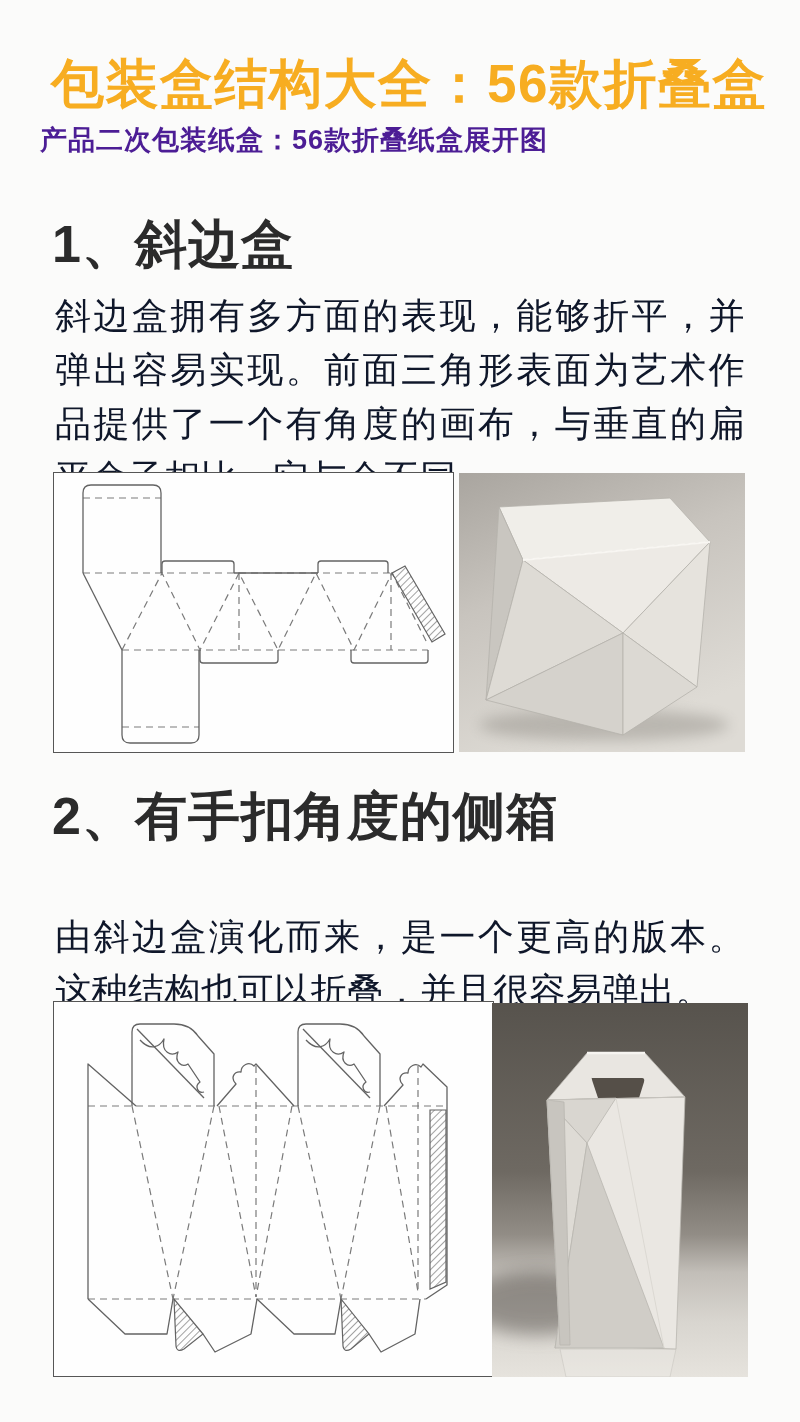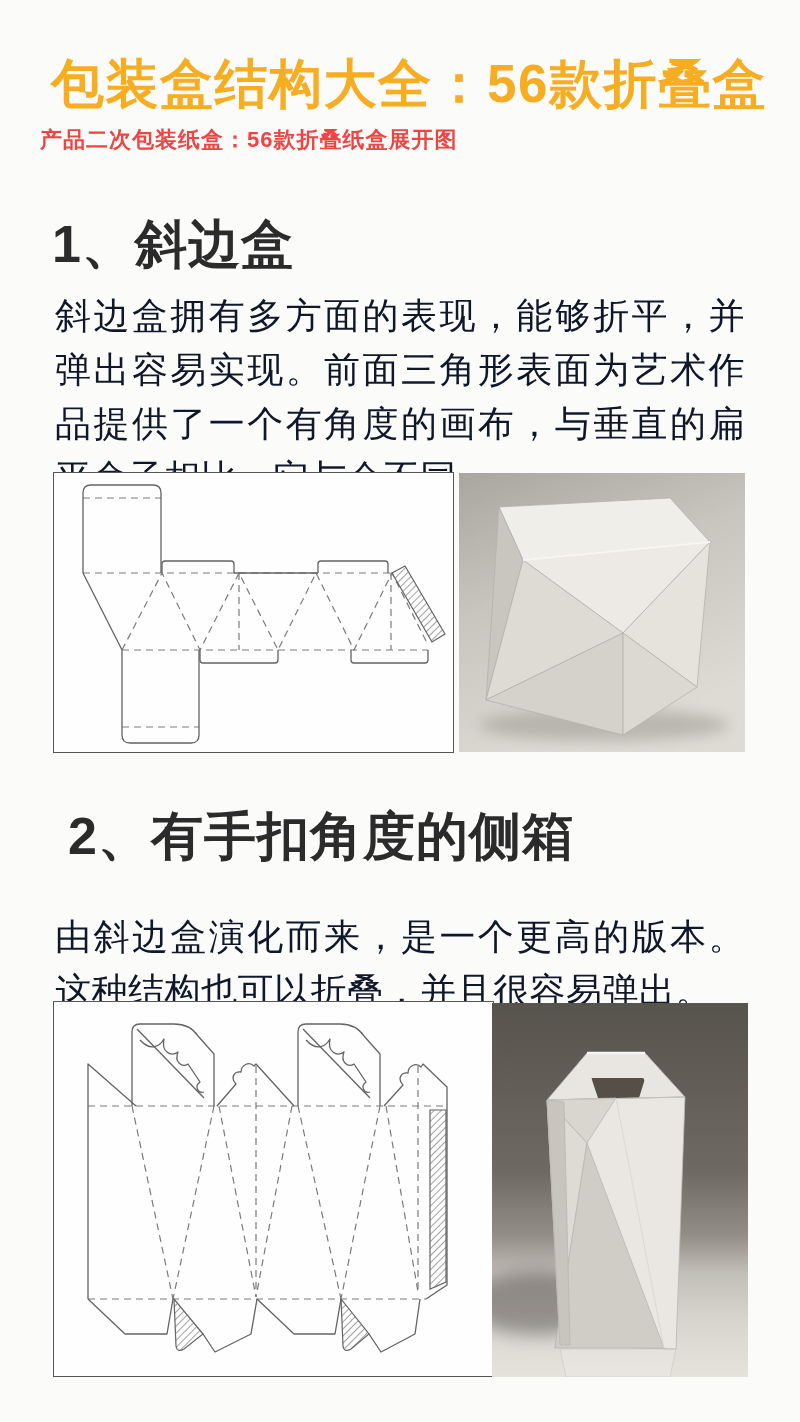--- a/index.html
+++ b/index.html
@@ -9,29 +9,29 @@
     position:relative; width:800px; height:1422px; margin:0 auto;
     background:#fbfbfa; overflow:hidden;
   }
   .page-title {
     position:absolute; left:40px; top:56px; width:740px;
     font-size:53px; line-height:56px; font-weight:bold;
     letter-spacing:1.5px; color:#F7AD21; white-space:nowrap;margin-left:11px;
   }
   .page-subtitle {
     position:absolute; left:40px; top:121px; width:720px;
-    font-size:22px; line-height:38px; font-weight:bold;
-    letter-spacing:1px; color:#ef4444; white-space:nowrap;
+    font-size:27px; line-height:38px; font-weight:bold;
+    letter-spacing:1px; color:#4c1d95; white-space:nowrap;
   }
   .sec-heading {
     position:absolute; left:52px; font-size:52px; line-height:48px;
     font-weight:bold; letter-spacing:1px; color:#2b2b2b; white-space:nowrap;
   }
   #sec1-heading { top:220px; }
-  #sec2-heading { top:812px;margin-left:16px; }
+  #sec2-heading { top:792px; }
   .sec-body {
     position:absolute; left:55px; width:690px;
     font-size:36px; line-height:54px; letter-spacing:0.5px;
     color:#0f172a; text-align:justify;
     overflow-wrap:break-word; word-break:break-all;
   }
   #sec1-body { top:289px; }
   #sec2-body { top:910px; }
   .dieline-frame {
     position:absolute; background:#fefefe;

